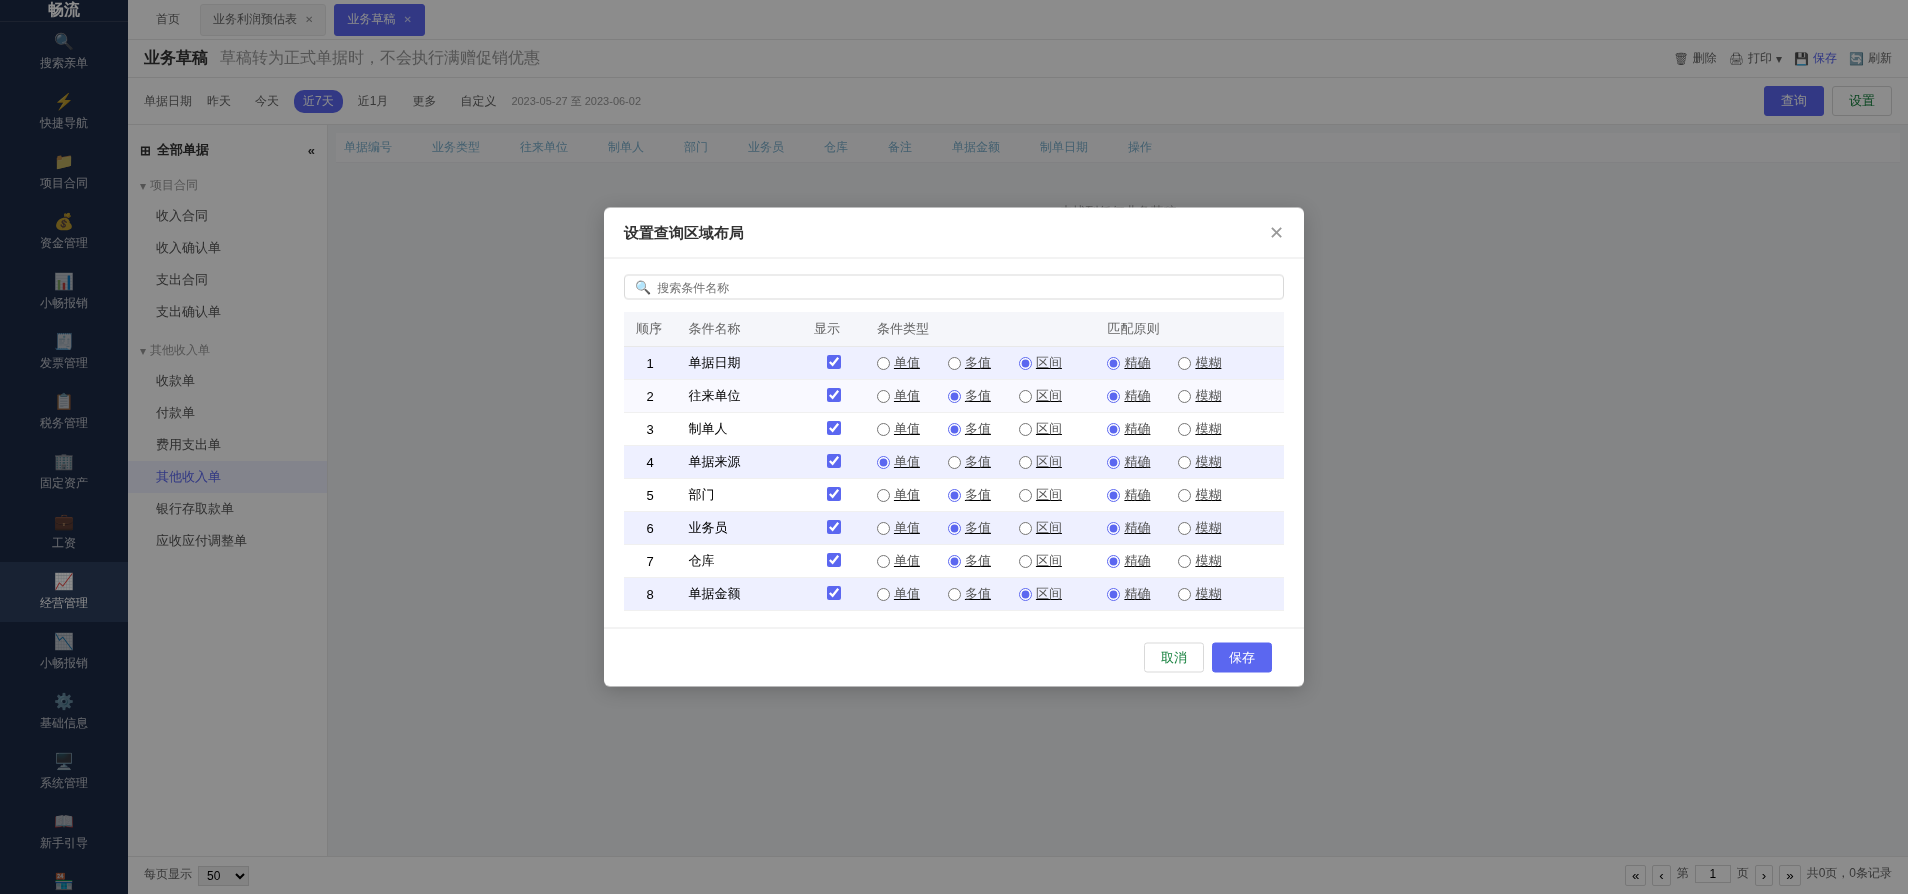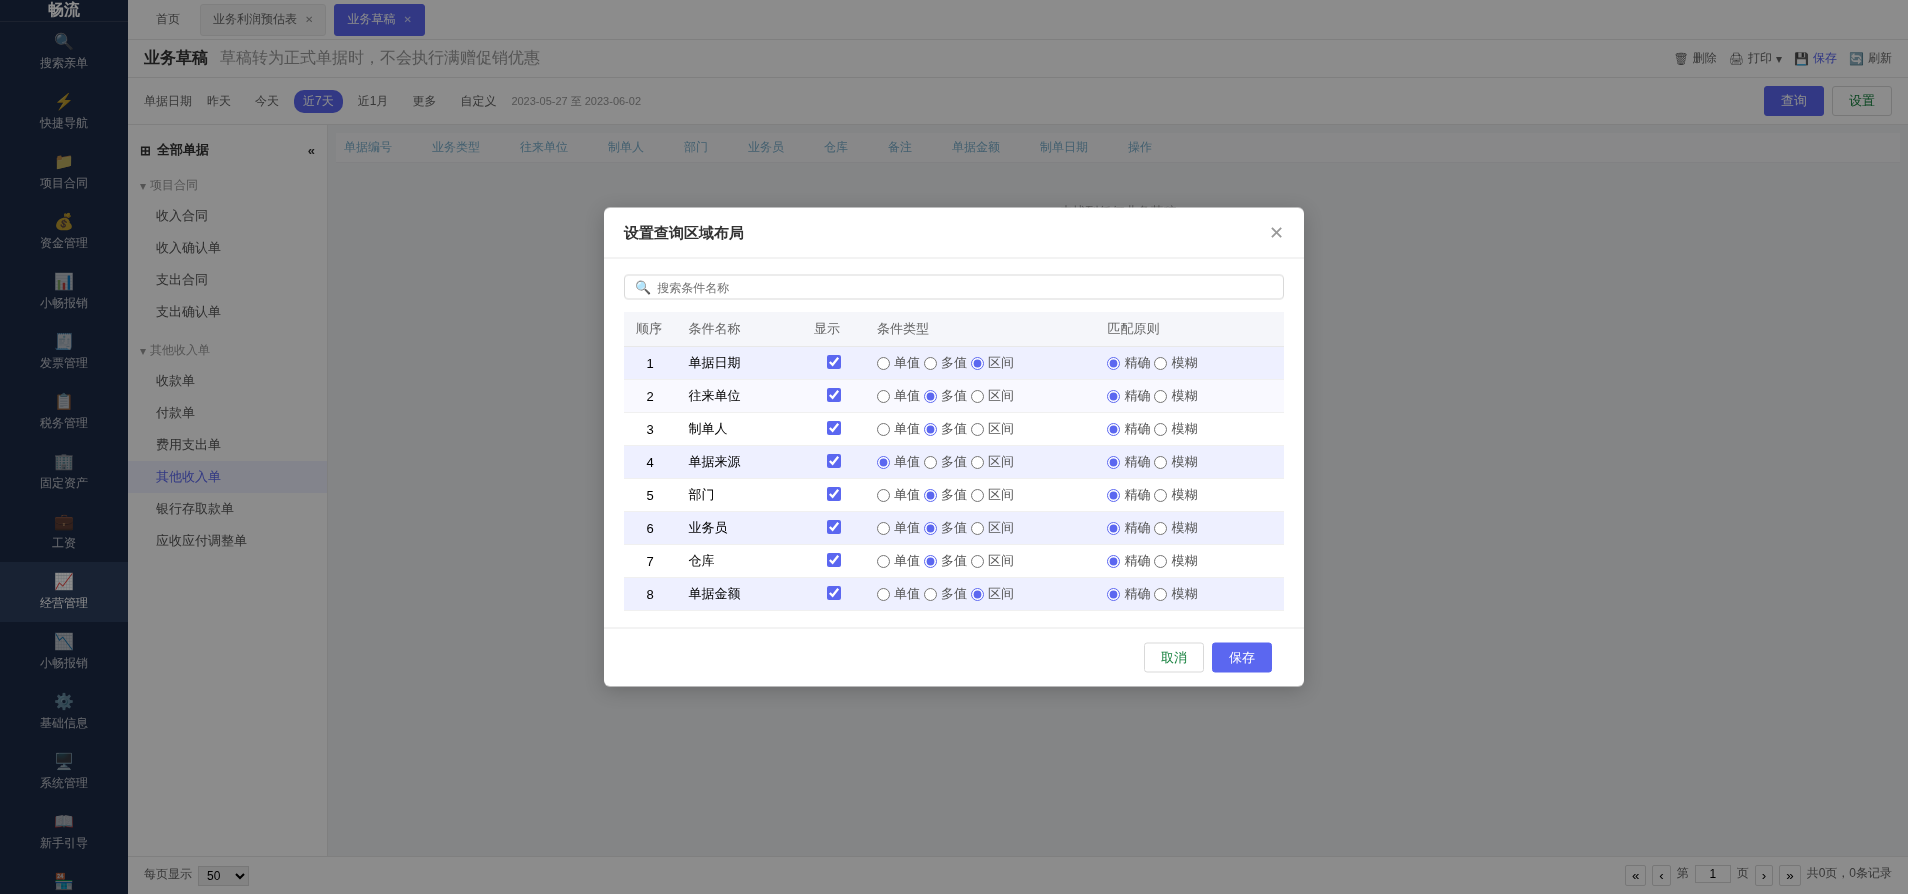--- a/index.html
+++ b/index.html
@@ -83,21 +83,21 @@
     .config-table th { background: #f5f6fa; color: #666; font-weight: 500; padding: 8px 12px; text-align: left; border-bottom: 1px solid #e8e8e8; }
     .config-table td { padding: 7px 12px; border-bottom: 1px solid #f0f0f0; vertical-align: middle; }
     .config-table tr:nth-child(even) { background: #f9f9ff; }
     .config-table tr:nth-child(odd) { background: #fff; }
     .config-table tr.highlighted { background: #eef0ff !important; }
 
     
     .cb { width: 14px; height: 14px; accent-color: #5b67f0; cursor: pointer; }
 
     
-    .radio-group { display: flex; align-items: flex-start; gap: 4px; }
+    .radio-group { display: flex; align-items: flex-start; gap: 28px; text-decoration: underline; }
     .radio-label { display: flex; align-items: center; gap: 4px; cursor: pointer; color: #555; white-space: nowrap; }
     .radio-label input[type=radio] { accent-color: #5b67f0; width: 13px; height: 13px; cursor: pointer; }
 
     
     .table-scroll { max-height: 300px; overflow-y: auto; }
 
     
     .col-order { width: 50px; text-align: center; }
     .col-name { width: 120px; }
     .col-show { width: 60px; text-align: center; }

